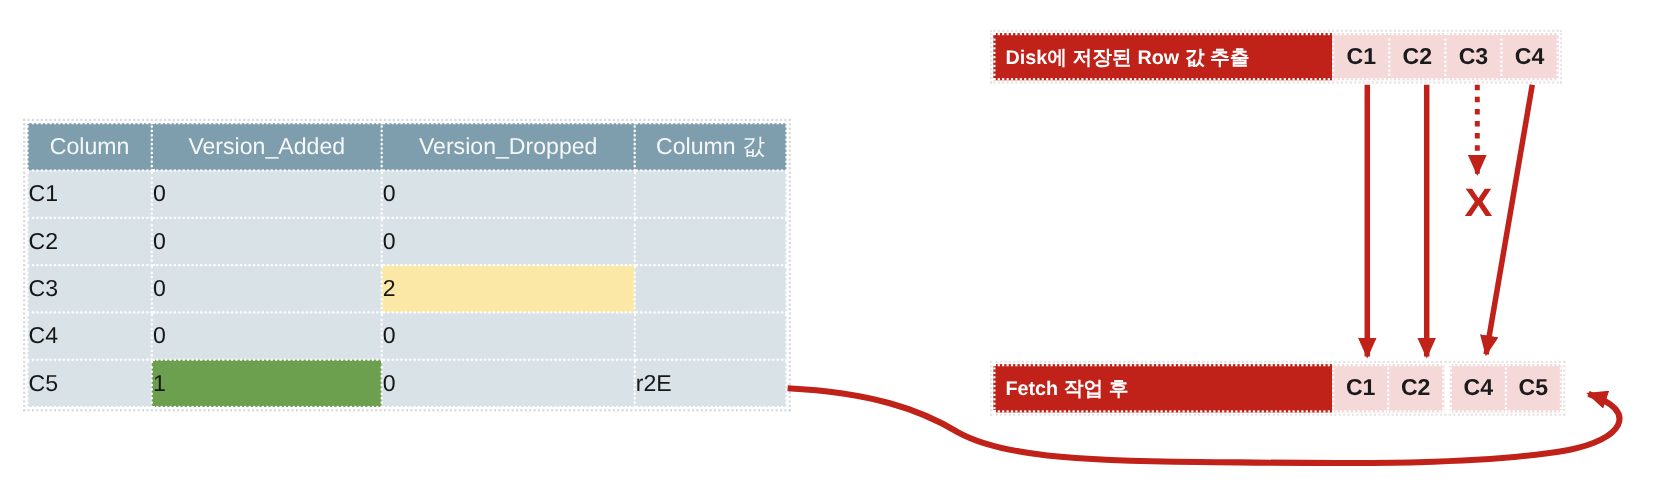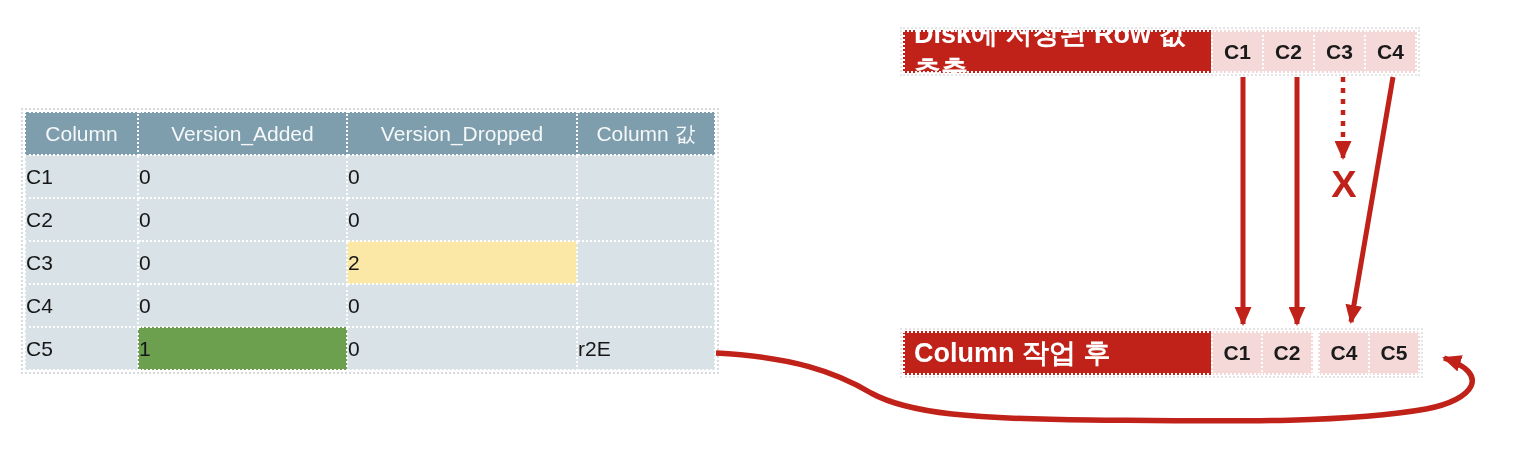--- a/index.html
+++ b/index.html
@@ -31,21 +31,21 @@
 
   
   .bar{
     position:absolute;display:flex;align-items:stretch;
     outline:2px dotted #e3e5e6;outline-offset:1px;
   }
   .bar-top{left:903px;top:30px;height:43px;}
   .bar-bottom{left:903px;top:331px;height:44px;}
   .bar-label{
     width:310px;background:#c02119;color:#ffffff;
-    font-weight:bold;font-size:27px;
+    font-weight:bold;font-size:18px;
     display:flex;align-items:center;padding-left:9px;
     border:2px dotted #ffffff;box-sizing:border-box;
   }
   .bar-cell{
     background:#f5d8d8;color:#1a1a1a;font-weight:bold;font-size:21px;
     display:flex;align-items:center;justify-content:center;
     border:2px dotted #ffffff;box-sizing:border-box;
     margin-left:-2px;
   }
   .bar-top .bar-cell{width:53px;}
@@ -116,21 +116,21 @@
 
   <div class="bar bar-top">
     <div class="bar-label">Disk에 저장된 Row 값 추출</div>
     <div class="bar-cell">C1</div>
     <div class="bar-cell">C2</div>
     <div class="bar-cell">C3</div>
     <div class="bar-cell">C4</div>
   </div>
 
   <div class="bar bar-bottom">
-    <div class="bar-label">Column 작업 후</div>
+    <div class="bar-label">Fetch 작업 후</div>
     <div class="bar-cell">C1</div>
     <div class="bar-cell">C2</div>
     <div class="bar-cell gap-before">C4</div>
     <div class="bar-cell">C5</div>
   </div>
 
   <div class="x-mark">X</div>
 
   <svg class="arrows" width="1524" height="452" viewBox="0 0 1524 452">
     <defs>

